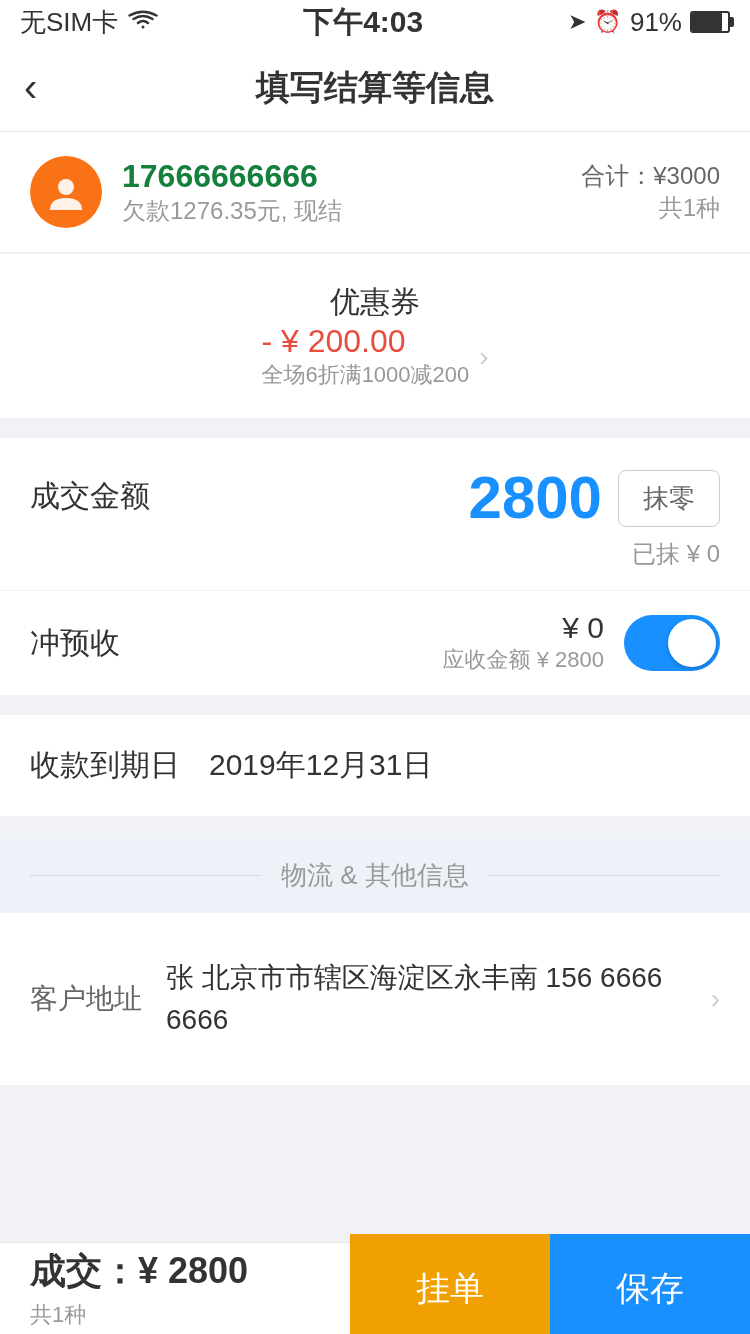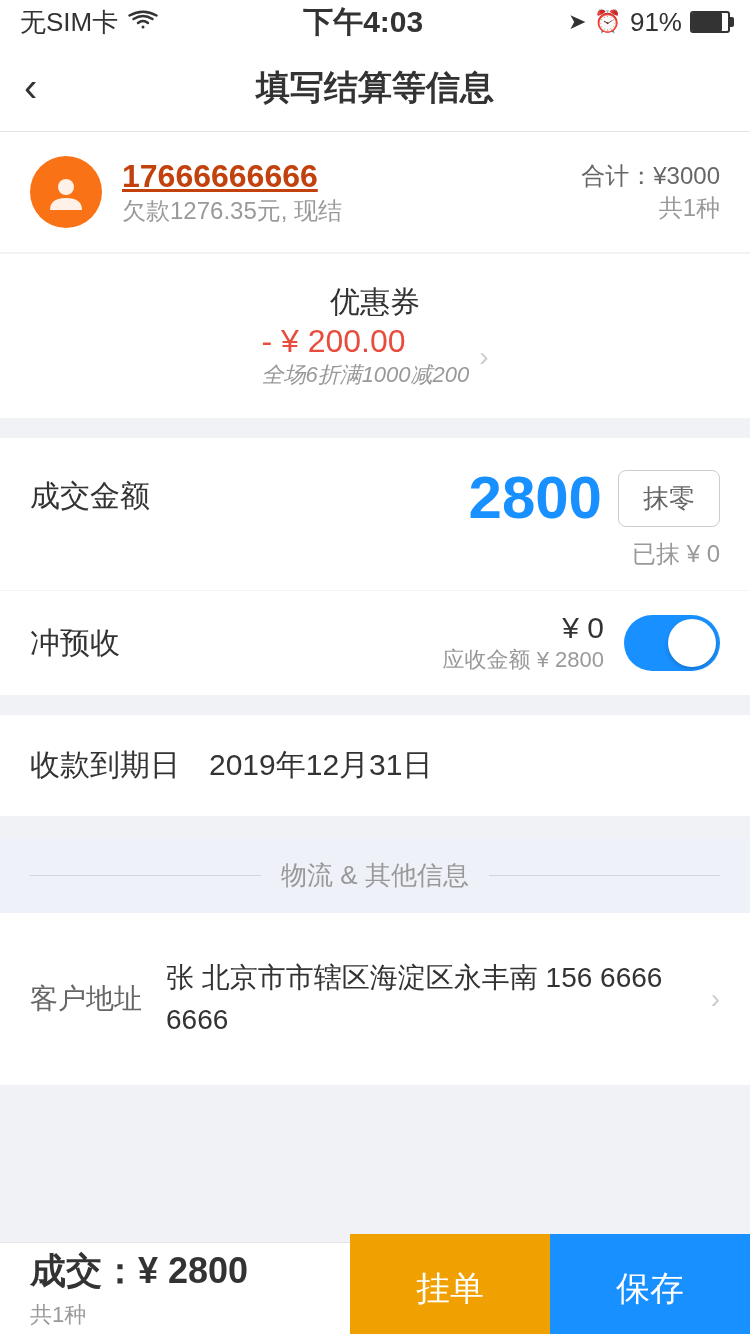--- a/index.html
+++ b/index.html
@@ -73,40 +73,40 @@
       width: 72px;
       height: 72px;
       border-radius: 50%;
       background: #f97316;
       display: flex;
       align-items: center;
       justify-content: center;
       color: #fff;
       font-size: 32px;
     }
-    .customer-name { font-size: 32px; font-weight: 600; color: #c2410c; text-decoration: underline; }
+    .customer-name { font-size: 32px; font-weight: 600; color: #15803d; }
     .customer-sub { font-size: 24px; color: #999; }
     .customer-right { text-align: right; }
     .total-label { font-size: 24px; color: #666; }
     .total-count { font-size: 24px; color: #999; }
 
     
     .coupon-row {
       background: #fff;
       padding: 28px 30px;
       display: flex;
       align-items: center;
       justify-content: space-between;
       margin-bottom: 20px;
       flex-direction: column;
     }
     .coupon-label { font-size: 30px; color: #333; }
     .coupon-right { display: flex; align-items: center; gap: 10px; }
     .coupon-discount { font-size: 32px; color: #e74c3c; font-weight: 500; }
-    .coupon-desc { font-size: 22px; color: #999; font-style: italic; }
+    .coupon-desc { font-size: 22px; color: #999; }
     .chevron { font-size: 28px; color: #ccc; }
 
     
     .section-white {
       background: #fff;
       margin-bottom: 20px;
     }
 
     
     .deal-row {

